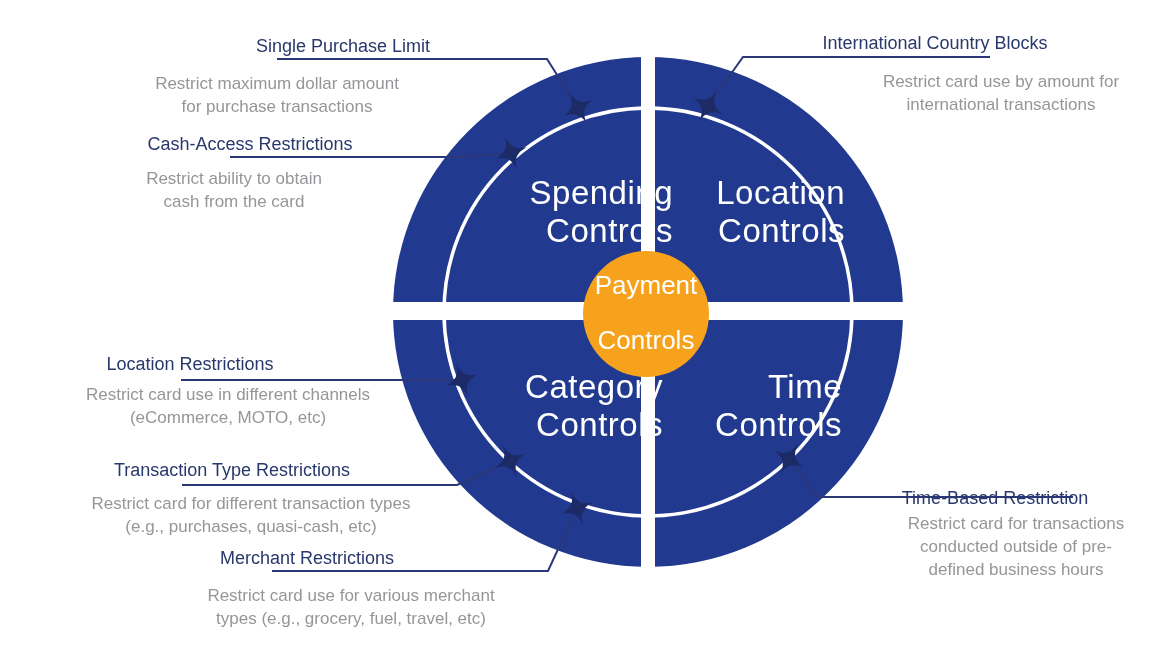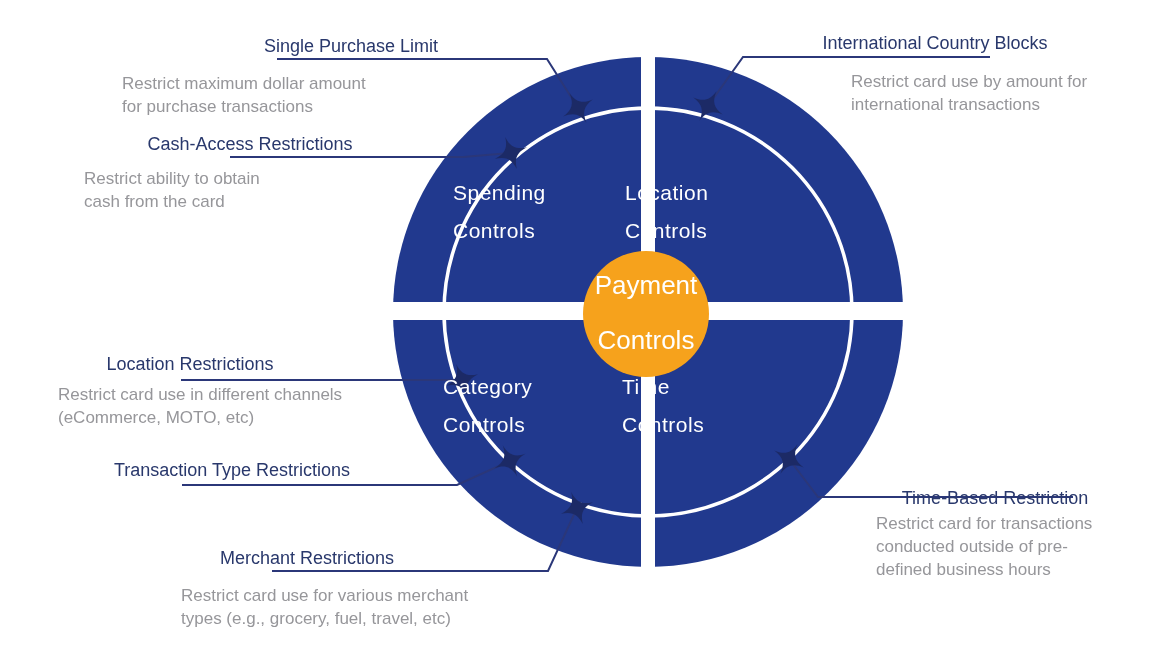--- a/index.html
+++ b/index.html
@@ -11,34 +11,34 @@
     --desc:#96969A;
     --label:#FFFFFF;
   }
   html,body{margin:0;padding:0;background:#fff;}
   .stage{
     position:relative;width:1160px;height:646px;background:#fff;overflow:hidden;
     font-family:"Liberation Sans","DejaVu Sans",sans-serif;
   }
   .wheel-svg{position:absolute;left:0;top:0;}
   .quad-label{
-    position:absolute;color:var(--label);font-size:21px;font-weight:300;
-    text-align:left;line-height:38px;letter-spacing:0.5px;white-space:pre-line;
+    position:absolute;color:var(--label);font-size:33px;font-weight:300;
+    text-align:right;line-height:38px;letter-spacing:0.5px;white-space:pre-line;
   }
   .center-label{
     position:absolute;color:var(--label);font-size:26px;font-weight:300;
     text-align:center;line-height:55px;white-space:pre-line;
   }
   .callout-title{
     position:absolute;color:var(--title);font-size:18px;text-align:center;white-space:nowrap;
   }
   .callout-desc{
     position:absolute;color:var(--desc);font-size:17px;line-height:23px;white-space:pre-line;
   }
-  .ta-left{text-align:left;}
+  .ta-left{text-align:center;}
 </style>
 </head>
 <body>
 
 <div class="stage">
 
   <svg class="wheel-svg" width="1160" height="646" viewBox="0 0 1160 646">
 
     <circle cx="648" cy="312" r="255" style="fill:var(--blue)"></circle>
 
@@ -75,37 +75,39 @@
   <div class="quad-label" style="left:625px;top:174px;width:220px;">Location
 Controls</div>
   <div class="quad-label" style="left:443px;top:368px;width:220px;">Category
 Controls</div>
   <div class="quad-label" style="left:622px;top:368px;width:220px;">Time
 Controls</div>
 
   <div class="center-label" style="left:556px;top:258px;width:180px;">Payment
 Controls</div>
 
-  <div class="callout-title" style="left:241px;top:36px;width:220px;">Single Purchase Limit</div>
+  <div class="callout-title" style="left:233px;top:36px;width:220px;">Single Purchase Limit</div>
   <div class="callout-desc ta-left" style="left:122px;top:72px;width:310px;">Restrict maximum dollar amount
 for purchase transactions</div>
 
   <div class="callout-title" style="left:140px;top:134px;width:220px;">Cash-Access Restrictions</div>
   <div class="callout-desc ta-left" style="left:84px;top:167px;width:300px;">Restrict ability to obtain
 cash from the card</div>
 
   <div class="callout-title" style="left:805px;top:33px;width:260px;">International Country Blocks</div>
   <div class="callout-desc ta-left" style="left:851px;top:70px;width:300px;">Restrict card use by amount for
 international transactions</div>
 
   <div class="callout-title" style="left:95px;top:354px;width:190px;">Location Restrictions</div>
   <div class="callout-desc ta-left" style="left:58px;top:383px;width:340px;">Restrict card use in different channels
 (eCommerce, MOTO, etc)</div>
 
   <div class="callout-title" style="left:92px;top:460px;width:280px;">Transaction Type Restrictions</div>
+  <div class="callout-desc ta-left" style="left:61px;top:492px;width:380px;">Restrict card for different transaction types
+(e.g., purchases, quasi-cash, etc)</div>
 
   <div class="callout-title" style="left:207px;top:548px;width:200px;">Merchant Restrictions</div>
   <div class="callout-desc ta-left" style="left:181px;top:584px;width:340px;">Restrict card use for various merchant
 types (e.g., grocery, fuel, travel, etc)</div>
 
   <div class="callout-title" style="left:880px;top:488px;width:230px;text-align:center;">Time-Based Restriction</div>
   <div class="callout-desc ta-left" style="left:860px;top:512px;width:280px;margin-left:16px;">Restrict card for transactions
 conducted outside of pre-
 defined business hours</div>
 

